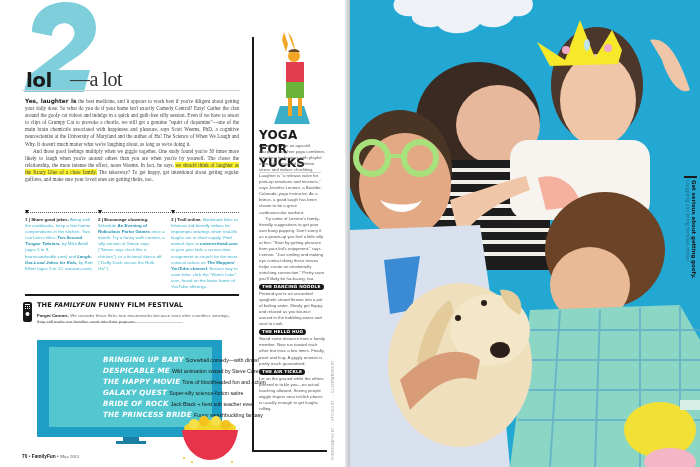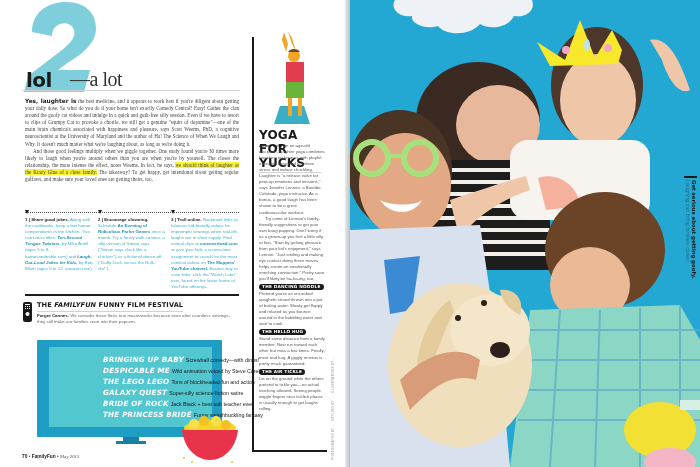--- a/index.html
+++ b/index.html
@@ -18,21 +18,21 @@
   .mhh b{font-weight:bold;color:#1a1a1a;}
   .tips-rule{position:absolute;left:25px;top:212px;width:214px;height:0;border-top:1px dotted #555;}
   .tip{position:absolute;top:217px;width:68px;font-size:4.4px;line-height:6.1px;color:#3bb0c9;}
   .tip .num{color:#1a1a1a;font-weight:bold;}
   .tip .hd{color:#1a1a1a;font-weight:bold;}
   .tip i.bld{font-weight:bold;font-style:italic;color:#1f8fb0;}
   .tip b.link{color:#1f8fb0;}
   .tri{position:absolute;top:210px;width:0;height:0;border-left:2px solid transparent;border-right:2px solid transparent;border-top:4px solid #1a1a1a;}
   .thick-rule{position:absolute;left:25px;top:294px;width:214px;height:2px;background:#1a1a1a;}
   .remote-icon{position:absolute;left:23px;top:302px;width:9px;height:20px;}
-  .fest-title{position:absolute;left:37px;top:301px;font-family:"DejaVu Sans",sans-serif;font-weight:bold;font-size:6.6px;color:#1a1a1a;letter-spacing:0.1px;border-bottom:1px solid #cfd3d6;padding-bottom:2px;}
+  .fest-title{position:absolute;left:37px;top:301px;font-family:"DejaVu Sans",sans-serif;font-weight:bold;font-size:6.6px;color:#1a1a1a;letter-spacing:0.1px;border-bottom:1px solid #cfd3d6;padding-bottom:13px;}
   .fest-title i{font-style:italic;}
   .fest-desc{position:absolute;left:37px;top:313px;width:200px;font-size:4.4px;line-height:5.8px;color:#666;}
   .fest-desc b{color:#1a1a1a;}
   .tv{position:absolute;left:37px;top:340px;width:185px;height:97px;background:#1e9ec5;border-radius:1px;}
   .tv-screen{position:absolute;left:12px;top:7px;width:163px;height:80px;background:#52c7d0;}
   .film{position:absolute;left:6px;font-size:5.3px;color:#1a1a1a;white-space:nowrap;}
   .film .ft{font-family:"DejaVu Sans",sans-serif;font-weight:bold;font-style:italic;font-size:7.2px;color:#fff;letter-spacing:0.2px;margin-right:2px;margin-left:48px;}
   .tv-stand{position:absolute;left:123px;top:437px;width:16px;height:4px;background:#1a7fa3;}
   .tv-base{position:absolute;left:116px;top:441px;width:30px;height:3px;background:#1a7fa3;}
   .popcorn{position:absolute;left:176px;top:412px;width:62px;height:52px;}
@@ -106,21 +106,21 @@
       <rect x="6" y="6" width="1" height="1" fill="#fff"></rect>
     <circle cx="4.5" cy="12" r="2" fill="#fff"></circle>
   </svg>
   <div class="fest-title"><span>THE </span><i>FAMILYFUN</i><span> FUNNY FILM FESTIVAL</span></div>
   <div class="fest-desc"><b>Forget Cannes.</b><span> We consider these flicks true masterworks because even after countless viewings, they still make our families snort into their popcorn.</span></div>
 
   <div class="tv">
     <div class="tv-screen">
       <div class="film" style="top:8px"><span class="ft">BRINGING UP BABY</span><span>Screwball comedy—with dinos!</span></div>
       <div class="film" style="top:19px"><span class="ft">DESPICABLE ME</span><span>Wild animation voiced by Steve Carell</span></div>
-      <div class="film" style="top:30px"><span class="ft">THE LEGO LEGO</span><span>Tons of blockheaded fun and action</span></div>
+      <div class="film" style="top:30px"><span class="ft">THE HAPPY MOVIE</span><span>Tons of blockheaded fun and action</span></div>
       <div class="film" style="top:41px"><span class="ft">GALAXY QUEST</span><span>Super-silly science-fiction satire</span></div>
       <div class="film" style="top:52px"><span class="ft">BRIDE OF ROCK</span><span>Jack Black + best sub teacher ever</span></div>
       <div class="film" style="top:63px"><span class="ft">THE PRINCESS BRIDE</span><span>Funny swashbuckling fantasy</span></div>
     </div>
   </div>
   <div class="tv-stand"></div>
   <div class="tv-base"></div>
 
   <svg class="popcorn" viewBox="0 0 62 52">
     <ellipse cx="34" cy="16" rx="26" ry="8" fill="#f6d52a"></ellipse>

